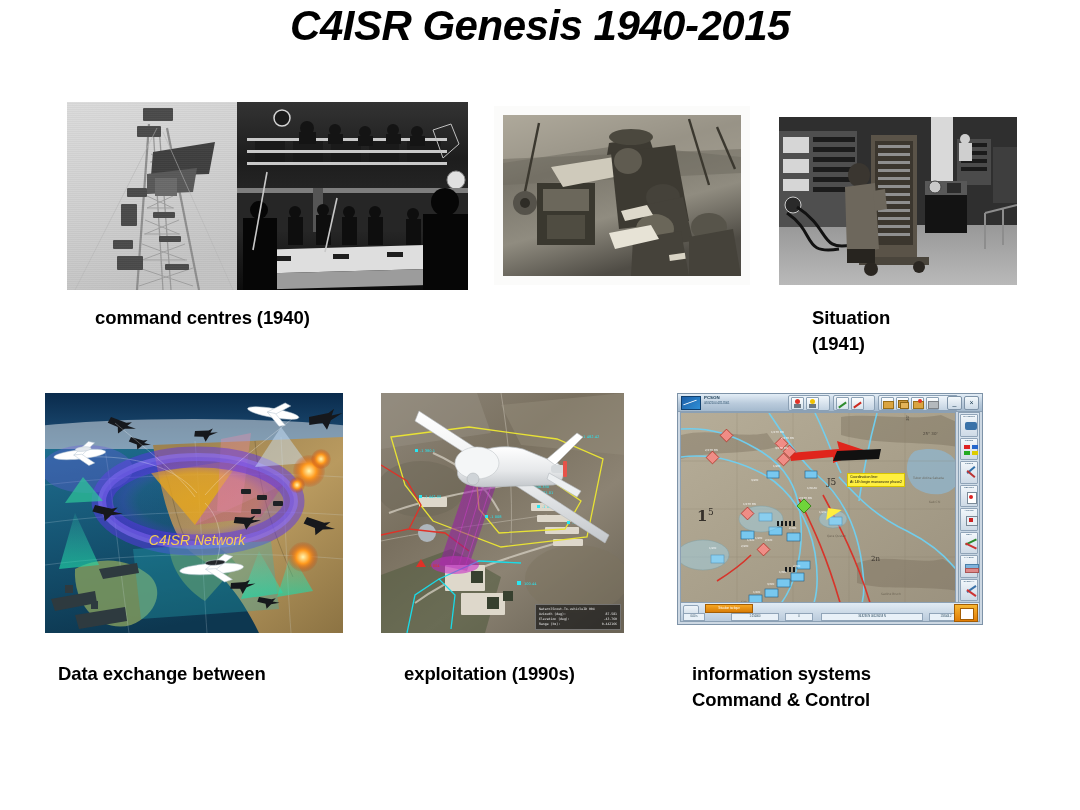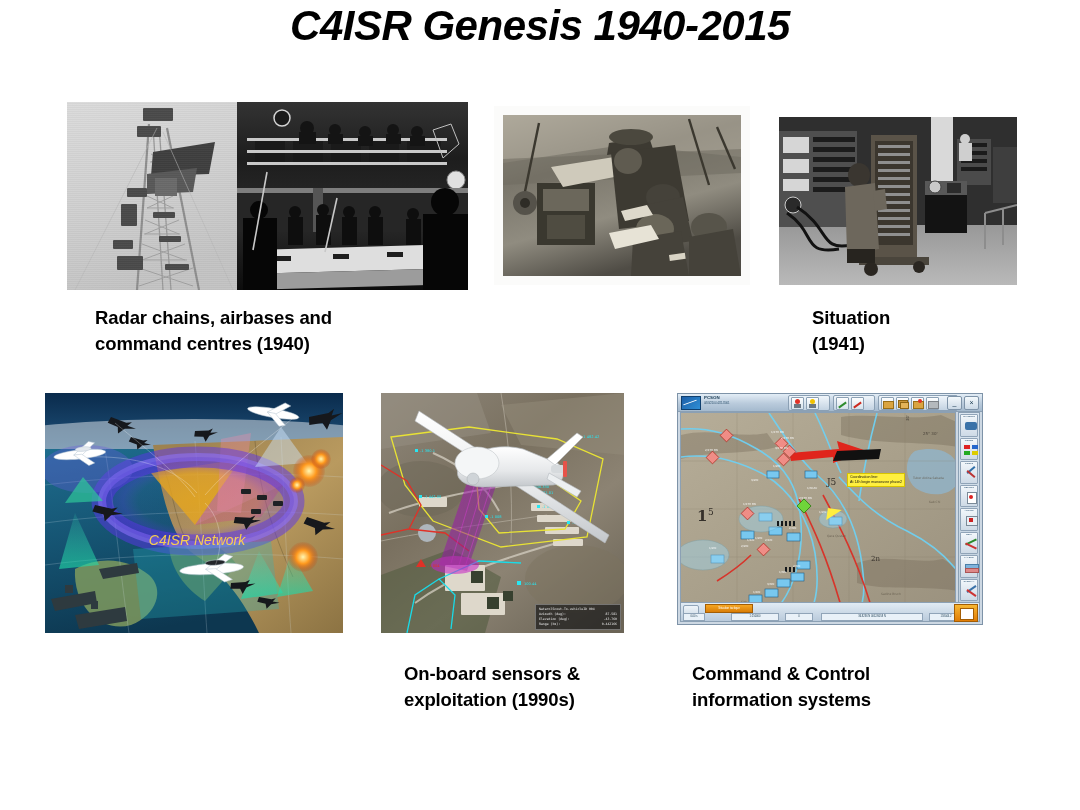--- a/index.html
+++ b/index.html
@@ -383,21 +383,20 @@
 
       <g stroke="#c8c8c8" stroke-width="1.6">
         <path d="M30 70 L16 148"></path>
         <path d="M100 96 L88 150"></path>
       </g>
     </svg>
   </div>
 </div>
 
 <div class="caption" style="left:95px; top:305px; width:330px;">
-  <div>Radar chains, airbases and</div>
   <div>command centres (1940)</div>
 </div>
 
 <div class="picture" id="img-mobile-comms" style="left:494px; top:106px; width:256px; height:179px;">
   <div class="pic-inner">
     <div class="matte"></div>
     <div class="photo">
       <svg width="238" height="161" viewBox="0 0 238 161" style="position:absolute;left:0;top:0;">
         <defs>
           <linearGradient id="sepg" x1="0" y1="0" x2="0.4" y2="1">
@@ -720,20 +719,21 @@
         <path d="M168 178 C180 152, 176 126, 160 110"></path>
         <path d="M70 30 C104 58, 134 82, 150 104"></path>
       </g>
 
       <text x="152" y="152" text-anchor="middle" font-family="Liberation Sans, sans-serif" font-size="14" font-style="italic" fill="#ffd54a" opacity="0.95">C4ISR Network</text>
     </svg>
   </div>
 </div>
 
 <div class="caption" style="left:58px; top:661px; width:300px;">
+  <div>Data exchange between</div>
 </div>
 
 <div class="picture" id="img-uav-sensors" style="left:381px; top:393px; width:243px; height:240px;">
   <div class="scene">
     <svg width="243" height="240" viewBox="0 0 243 240" style="position:absolute;left:0;top:0;">
       <defs>
         <linearGradient id="terrg" x1="0.1" y1="0" x2="0.9" y2="1">
           <stop offset="0%" stop-color="#8d8578"></stop>
           <stop offset="35%" stop-color="#79705f"></stop>
           <stop offset="65%" stop-color="#8c8373"></stop>
@@ -870,21 +870,20 @@
       </div>
       <div class="row">
         <span>Range (km):</span>
         <span>0.442166</span>
       </div>
     </div>
   </div>
 </div>
 
 <div class="caption" style="left:404px; top:661px; width:240px;">
-  <div>On-board sensors &amp;</div>
   <div>exploitation (1990s)</div>
 </div>
 
 <div class="picture" id="img-c2-system" style="left:677px; top:393px; width:306px; height:232px;">
   <div class="win">
 
     <div class="titlebar">
       <div class="tb-logo"></div>
       <div class="tb-title">PCSON</div>
       <div class="tb-sub">4/03/2104 4/21/2001</div>
@@ -1128,15 +1127,15 @@
       <div class="sbchip" style="left:248px; width:32px;">158044.2</div>
       <div class="okbtn">
         <div style="position:absolute;left:5px;top:3px;width:12px;height:10px;background:#ffffff;border:1px solid #a35d04;"></div>
       </div>
     </div>
 
   </div>
 </div>
 
 <div class="caption" style="left:692px; top:661px; width:270px;">
+  <div>information systems</div>
   <div>Command &amp; Control</div>
-  <div>information systems</div>
 </div>
 
 </body></html>

